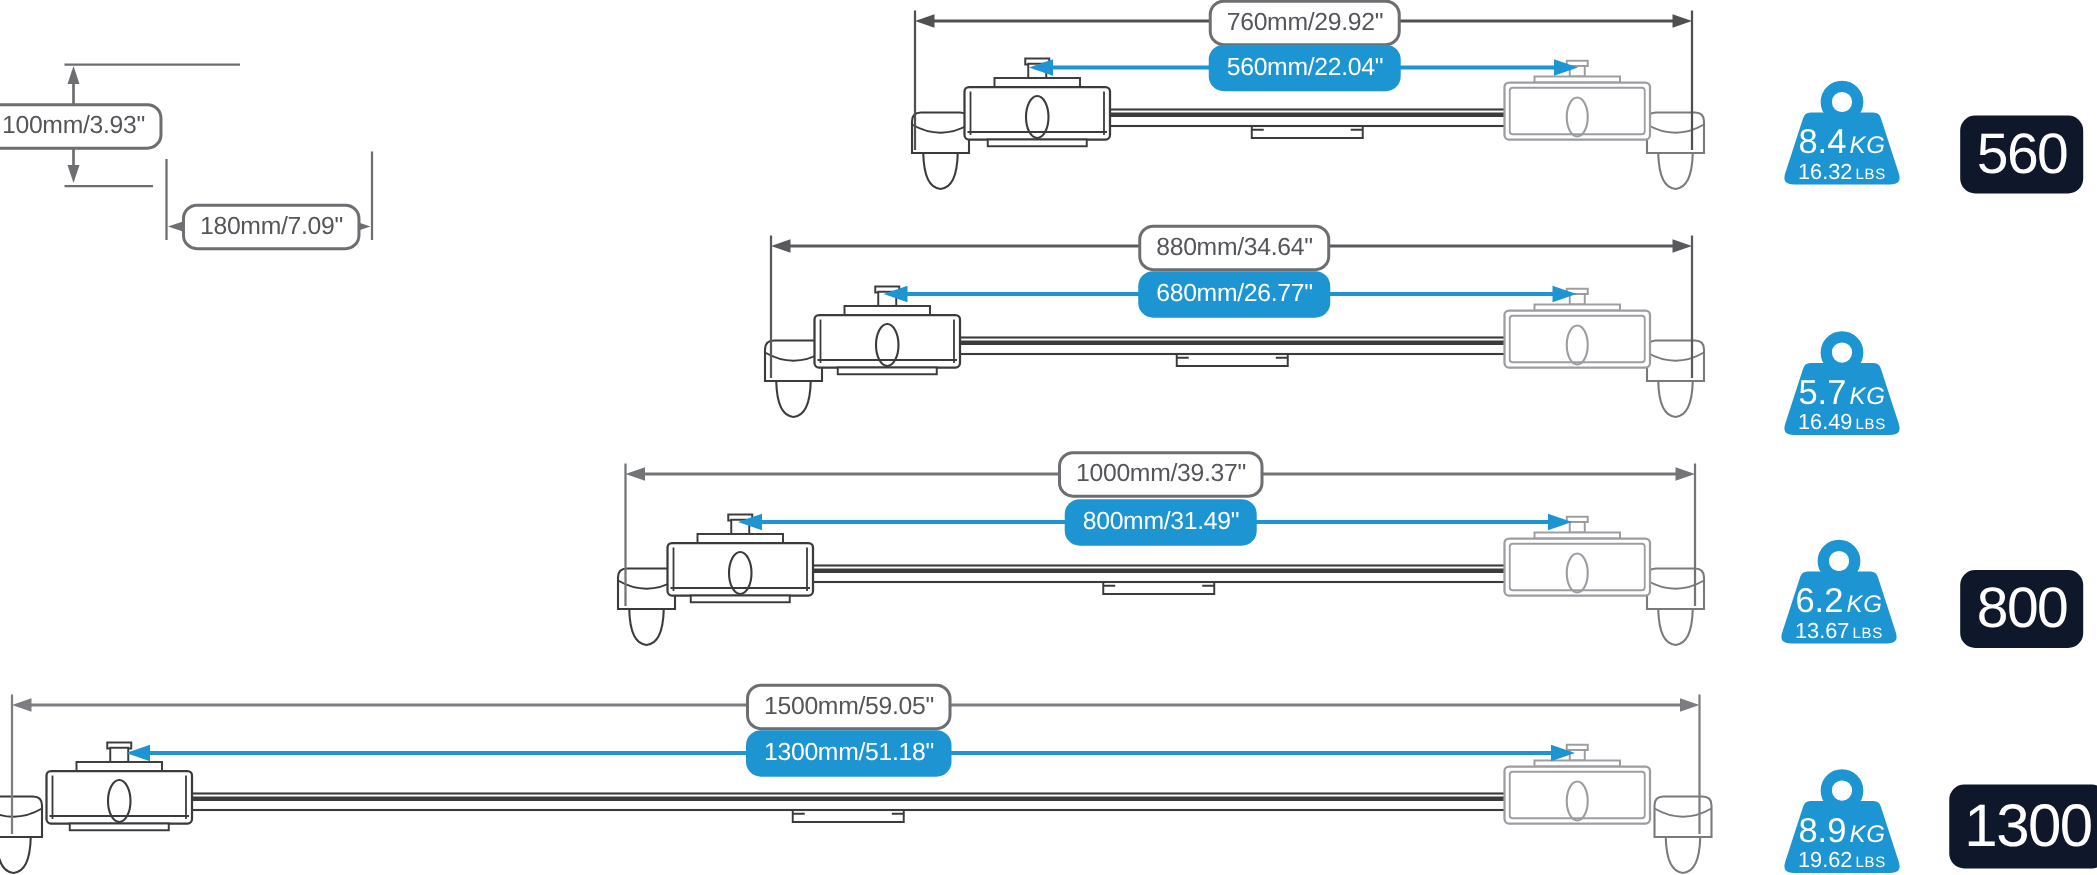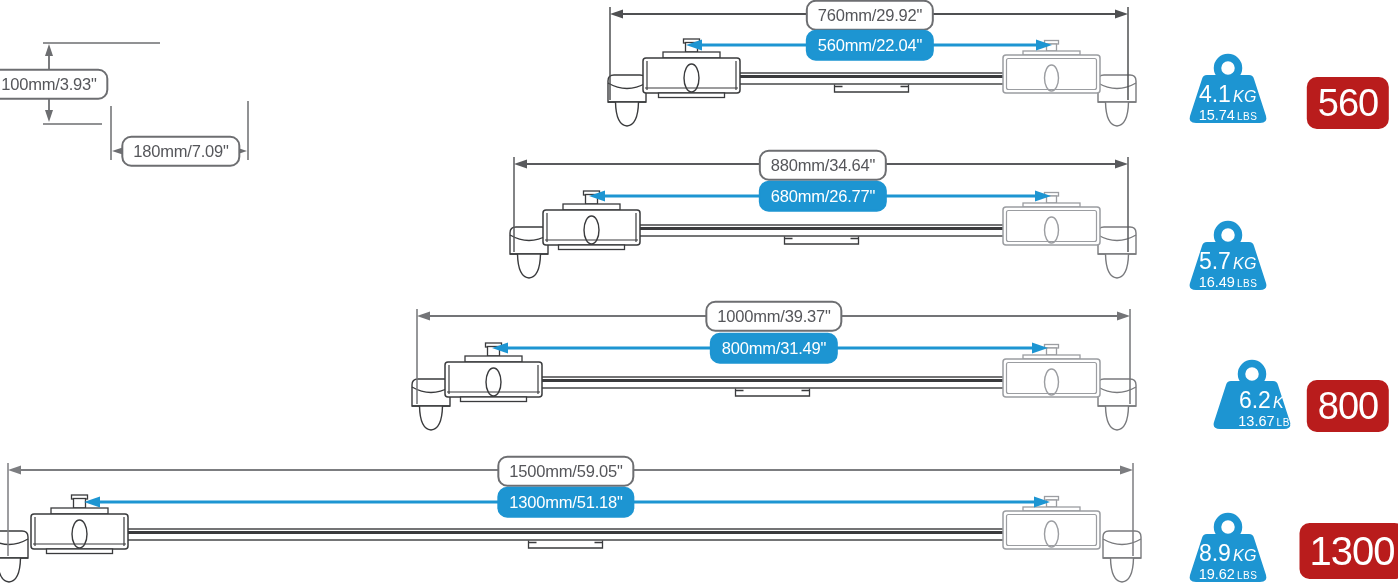--- a/index.html
+++ b/index.html
@@ -10,21 +10,21 @@
   .stage svg.drawing{position:absolute;left:0;top:0;}
   .pill{
     position:absolute;transform:translate(-50%,-50%);
     white-space:nowrap;border-radius:10px;font-size:16.5px;line-height:1;
     padding:5px 10px;letter-spacing:-0.2px;
   }
   .pill--outline{background:#fff;border:2px solid #6d6e71;color:#55565a;}
   .pill--blue{background:#1d95d2;border:2px solid #1d95d2;color:#fff;}
   .size-pill{
     position:absolute;transform:translate(-50%,-50%);
-    background:#b91c1c;color:#fff;border-radius:10px;
+    background:#0f172a;color:#fff;border-radius:10px;
     font-size:38px;line-height:1;padding:7px 11px;letter-spacing:-1px;
     white-space:nowrap;
   }
   .size-pill--xl{font-size:40px;padding:8px 10px;}
   .weight{position:absolute;width:90px;height:78px;color:#fff;text-align:center;}
   .weight svg{position:absolute;left:0;top:0;}
   .w-line{position:absolute;left:0;width:100%;line-height:1;}
   .w-line1{top:31px;font-size:23px;}
   .w-line1 .unit{font-size:16px;letter-spacing:0.5px;font-style:italic;}
   .w-line2{top:56px;font-size:14.5px;}
@@ -188,39 +188,39 @@
   <div class="pill pill--outline" style="left:49px;top:84px;">100mm/3.93"</div>
   <div class="pill pill--outline" style="left:181px;top:151px;">180mm/7.09"</div>
 
   <div class="pill pill--outline" style="left:870px;top:15px;">760mm/29.92"</div>
   <div class="pill pill--blue" style="left:870px;top:45px;">560mm/22.04"</div>
   <div class="weight" style="left:1183px;top:52px;">
     <svg width="90" height="78" viewBox="0 0 90 78">
       <circle cx="45" cy="16" r="10.5" fill="none" stroke="#1d95d2" stroke-width="7.5"></circle>
       <path d="M 24 23 L 66 23 Q 70 23 71 27 L 83 64 Q 85 71 77 71 L 13 71 Q 5 71 7 64 L 19 27 Q 20 23 24 23 Z" fill="#1d95d2"></path>
     </svg>
-    <div class="w-line w-line1"><span>4.1</span><span class="unit">KG</span></div>
-    <div class="w-line w-line2"><span>15.74</span><span class="unit">LBS</span></div>
+    <div class="w-line w-line1"><span>8.4</span><span class="unit">KG</span></div>
+    <div class="w-line w-line2"><span>16.32</span><span class="unit">LBS</span></div>
   </div>
   <div class="size-pill" style="left:1348px;top:103px;">560</div>
 
   <div class="pill pill--outline" style="left:823px;top:165px;">880mm/34.64"</div>
   <div class="pill pill--blue" style="left:823px;top:196px;">680mm/26.77"</div>
   <div class="weight" style="left:1183px;top:219px;">
     <svg width="90" height="78" viewBox="0 0 90 78">
       <circle cx="45" cy="16" r="10.5" fill="none" stroke="#1d95d2" stroke-width="7.5"></circle>
       <path d="M 24 23 L 66 23 Q 70 23 71 27 L 83 64 Q 85 71 77 71 L 13 71 Q 5 71 7 64 L 19 27 Q 20 23 24 23 Z" fill="#1d95d2"></path>
     </svg>
     <div class="w-line w-line1"><span>5.7</span><span class="unit">KG</span></div>
     <div class="w-line w-line2"><span>16.49</span><span class="unit">LBS</span></div>
   </div>
 
   <div class="pill pill--outline" style="left:774px;top:316px;">1000mm/39.37"</div>
   <div class="pill pill--blue" style="left:774px;top:348px;">800mm/31.49"</div>
-  <div class="weight" style="left:1207px;top:358px;text-align:right;">
+  <div class="weight" style="left:1181px;top:358px;">
     <svg width="90" height="78" viewBox="0 0 90 78">
       <circle cx="45" cy="16" r="10.5" fill="none" stroke="#1d95d2" stroke-width="7.5"></circle>
       <path d="M 24 23 L 66 23 Q 70 23 71 27 L 83 64 Q 85 71 77 71 L 13 71 Q 5 71 7 64 L 19 27 Q 20 23 24 23 Z" fill="#1d95d2"></path>
     </svg>
     <div class="w-line w-line1"><span>6.2</span><span class="unit">KG</span></div>
     <div class="w-line w-line2"><span>13.67</span><span class="unit">LBS</span></div>
   </div>
   <div class="size-pill" style="left:1348px;top:406px;text-align:center;">800</div>
 
   <div class="pill pill--outline" style="left:566px;top:471px;">1500mm/59.05"</div>

